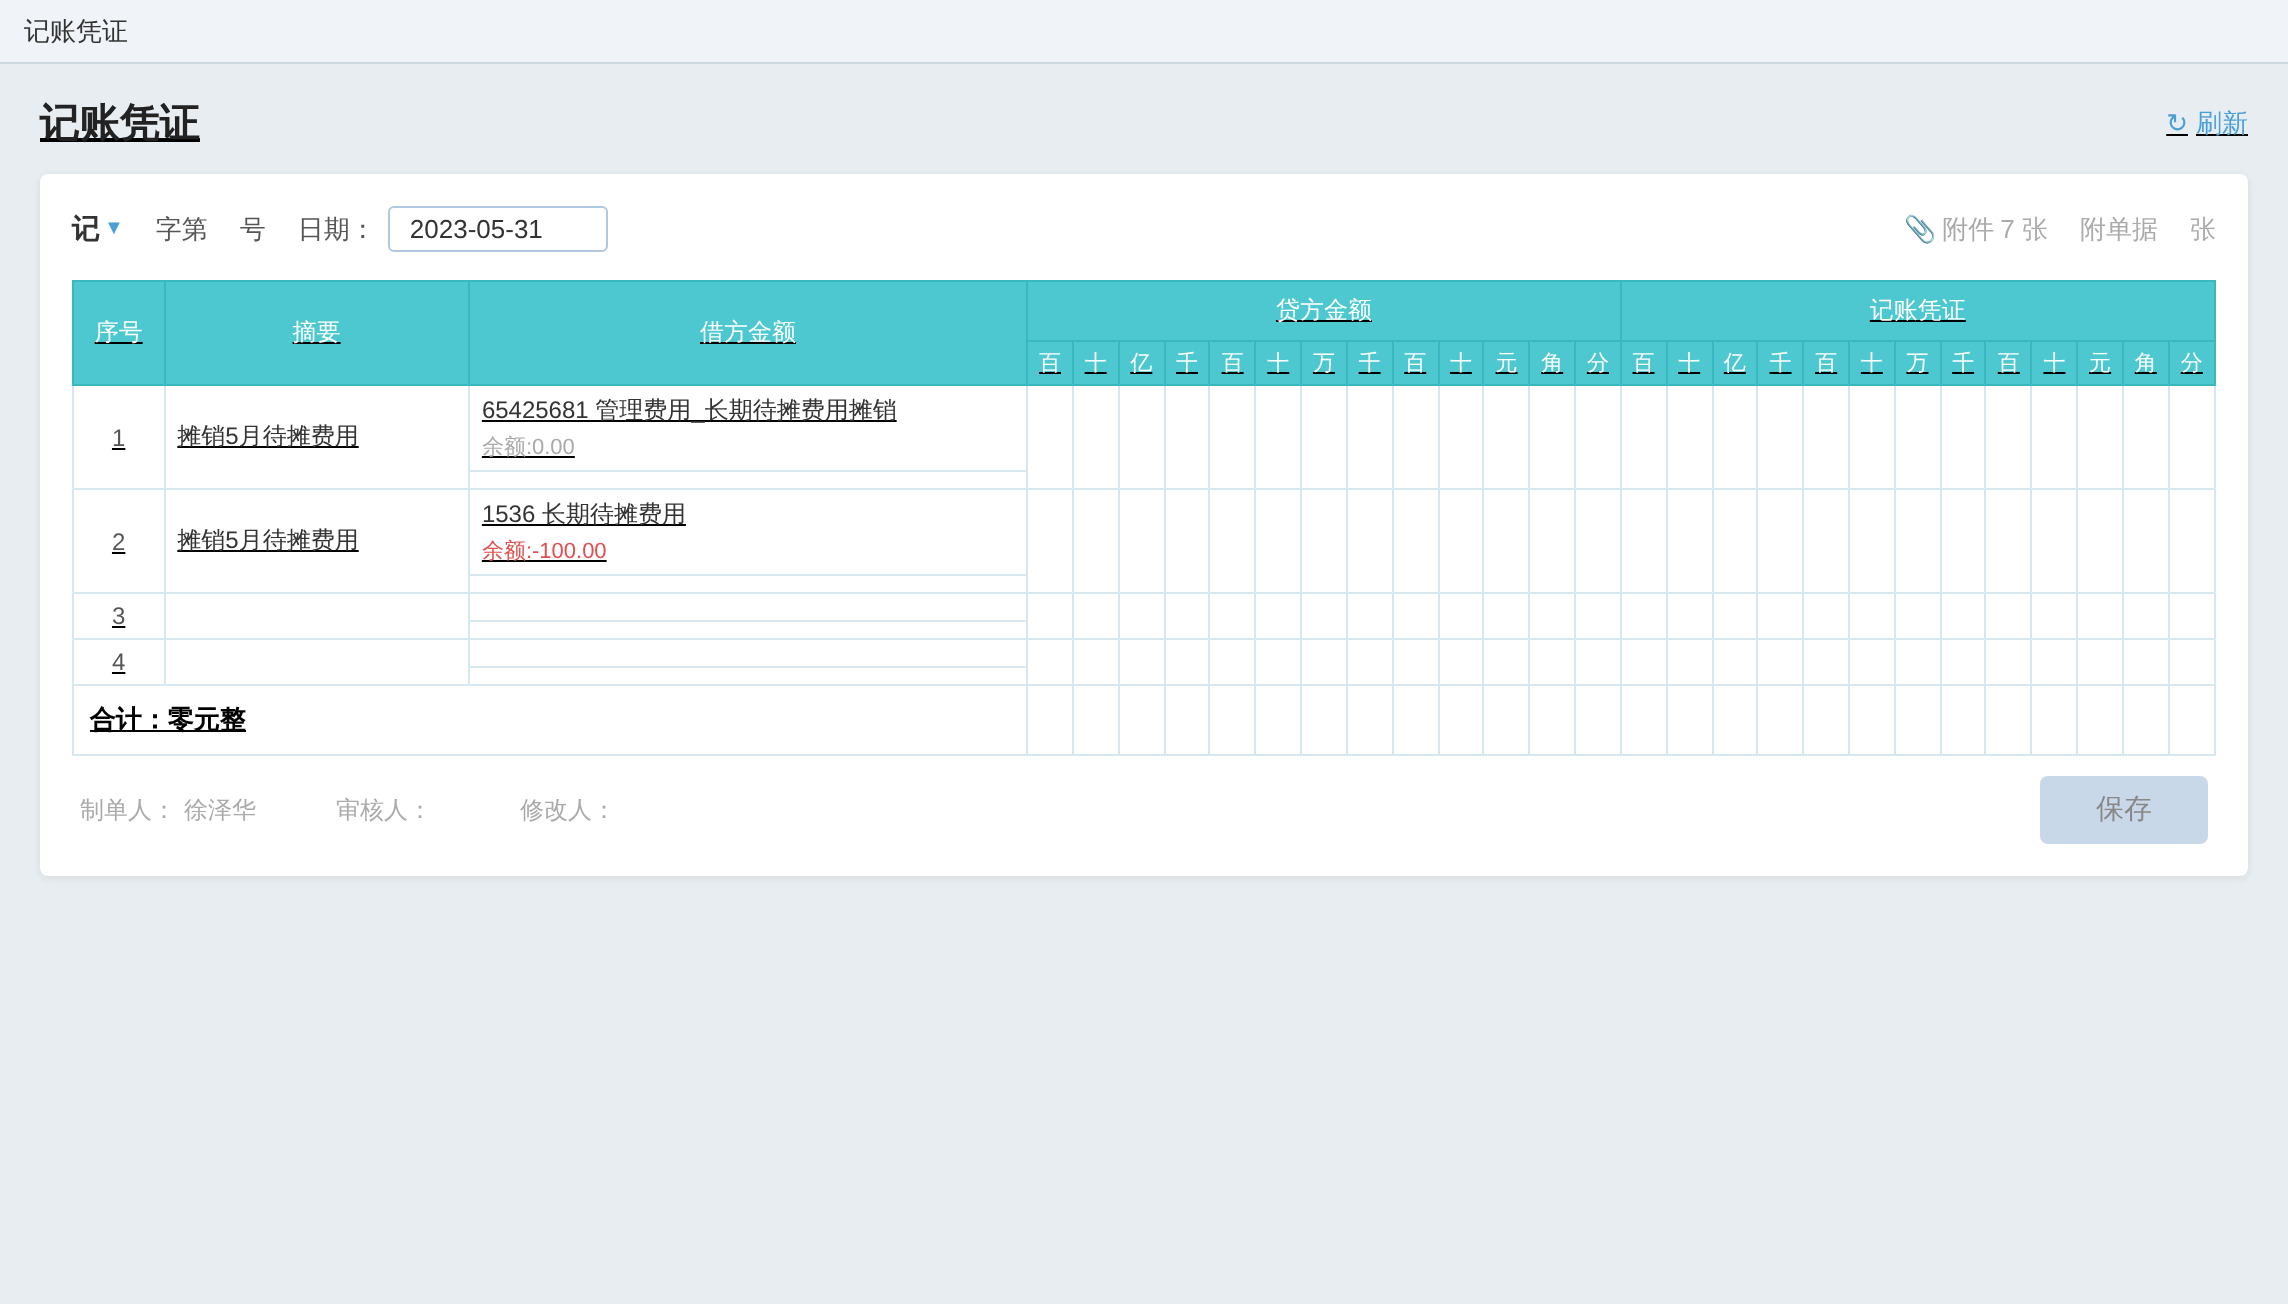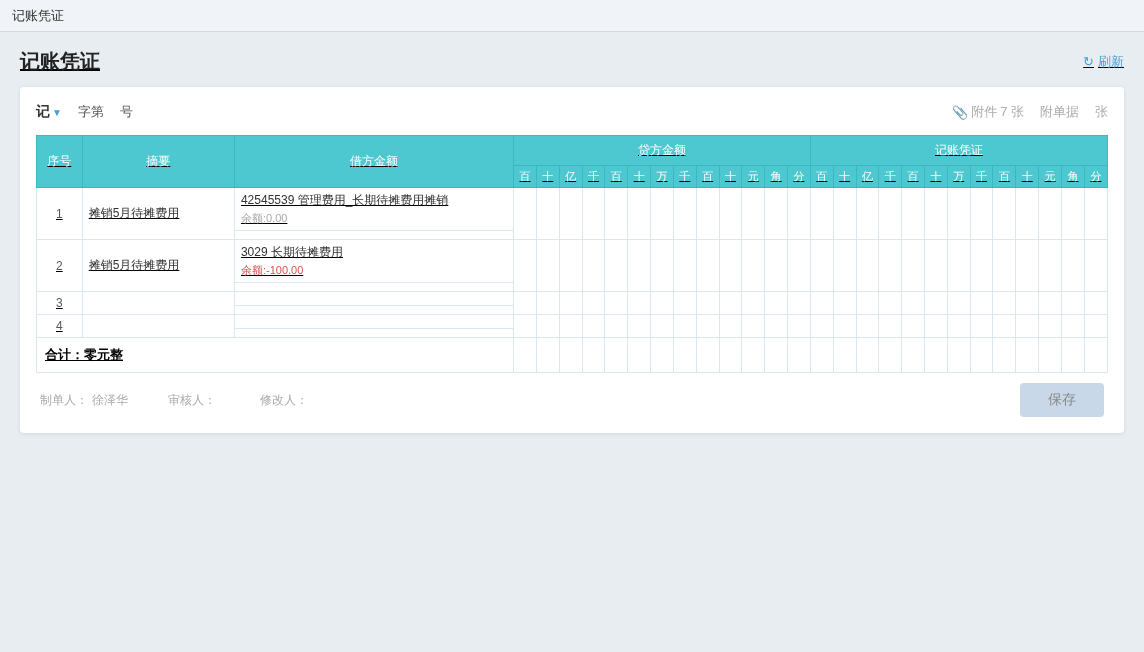--- a/index.html
+++ b/index.html
@@ -209,20 +209,24 @@
 
   <div class="card">
 
     <div class="form-row">
       <div class="form-group voucher-type-select">
         <span class="voucher-type">记</span>
         <span class="dropdown-arrow">▼</span>
       </div>
       <span class="form-label">字第</span>
       <span class="form-label">号</span>
+      <div class="form-group">
+        <span class="form-label">日期：</span>
+        <input class="date-input" type="text" value="2023-05-31" style="">
+      </div>
       <div class="attachment-area">
         <span class="attach-link">
           <span>📎</span>
           <span>附件</span>
           <span>7 张</span>
         </span>
         <span style="cursor:pointer; color:#aaa;">附单据</span>
         <span style="color:#aaa;">张</span>
       </div>
     </div>
@@ -294,21 +298,21 @@
             <th>元</th>
             <th>角</th>
             <th>分</th>
           </tr>
         </thead>
         <tbody id="table-body">
         <tr class="data-row">
               <td class="seq-cell" rowspan="2">1</td>
               <td rowspan="2" style="vertical-align: middle;">摊销5月待摊费用</td>
               <td>
-                <div style="font-size: 12px; color: rgb(51, 51, 51);">42545539 管理费用_长期待摊费用摊销</div>
+                <div style="font-size: 12px; color: rgb(51, 51, 51);">65425681 管理费用_长期待摊费用摊销</div>
                 <div class="balance-text">余额:0.00</div>
               </td>
               <td rowspan="2" style="width: 18px; min-width: 18px; text-align: center; padding: 0px; border: 1px solid rgb(216, 232, 240); font-size: 12px;"></td>
               <td rowspan="2" style="width: 18px; min-width: 18px; text-align: center; padding: 0px; border: 1px solid rgb(216, 232, 240); font-size: 12px;"></td>
               <td rowspan="2" style="width: 18px; min-width: 18px; text-align: center; padding: 0px; border: 1px solid rgb(216, 232, 240); font-size: 12px;"></td>
               <td rowspan="2" style="width: 18px; min-width: 18px; text-align: center; padding: 0px; border: 1px solid rgb(216, 232, 240); font-size: 12px;"></td>
               <td rowspan="2" style="width: 18px; min-width: 18px; text-align: center; padding: 0px; border: 1px solid rgb(216, 232, 240); font-size: 12px;"></td>
               <td rowspan="2" style="width: 18px; min-width: 18px; text-align: center; padding: 0px; border: 1px solid rgb(216, 232, 240); font-size: 12px;"></td>
               <td rowspan="2" style="width: 18px; min-width: 18px; text-align: center; padding: 0px; border: 1px solid rgb(216, 232, 240); font-size: 12px;"></td>
               <td rowspan="2" style="width: 18px; min-width: 18px; text-align: center; padding: 0px; border: 1px solid rgb(216, 232, 240); font-size: 12px;"></td>
@@ -331,21 +335,21 @@
               <td rowspan="2" style="width: 18px; min-width: 18px; text-align: center; padding: 0px; border: 1px solid rgb(216, 232, 240); font-size: 12px;"></td>
               <td rowspan="2" style="width: 18px; min-width: 18px; text-align: center; padding: 0px; border: 1px solid rgb(216, 232, 240); font-size: 12px;"></td>
             </tr>
             <tr class="data-row">
               <td style="height: 8px; border-top: none;"></td>
             </tr>
             <tr class="data-row">
               <td class="seq-cell" rowspan="2">2</td>
               <td rowspan="2" style="vertical-align: middle;">摊销5月待摊费用</td>
               <td>
-                <div style="font-size: 12px; color: rgb(51, 51, 51);">3029 长期待摊费用</div>
+                <div style="font-size: 12px; color: rgb(51, 51, 51);">1536 长期待摊费用</div>
                 <div class="balance-negative">余额:-100.00</div>
               </td>
               <td rowspan="2" style="width: 18px; min-width: 18px; text-align: center; padding: 0px; border: 1px solid rgb(216, 232, 240); font-size: 12px;"></td>
               <td rowspan="2" style="width: 18px; min-width: 18px; text-align: center; padding: 0px; border: 1px solid rgb(216, 232, 240); font-size: 12px;"></td>
               <td rowspan="2" style="width: 18px; min-width: 18px; text-align: center; padding: 0px; border: 1px solid rgb(216, 232, 240); font-size: 12px;"></td>
               <td rowspan="2" style="width: 18px; min-width: 18px; text-align: center; padding: 0px; border: 1px solid rgb(216, 232, 240); font-size: 12px;"></td>
               <td rowspan="2" style="width: 18px; min-width: 18px; text-align: center; padding: 0px; border: 1px solid rgb(216, 232, 240); font-size: 12px;"></td>
               <td rowspan="2" style="width: 18px; min-width: 18px; text-align: center; padding: 0px; border: 1px solid rgb(216, 232, 240); font-size: 12px;"></td>
               <td rowspan="2" style="width: 18px; min-width: 18px; text-align: center; padding: 0px; border: 1px solid rgb(216, 232, 240); font-size: 12px;"></td>
               <td rowspan="2" style="width: 18px; min-width: 18px; text-align: center; padding: 0px; border: 1px solid rgb(216, 232, 240); font-size: 12px;"></td>

